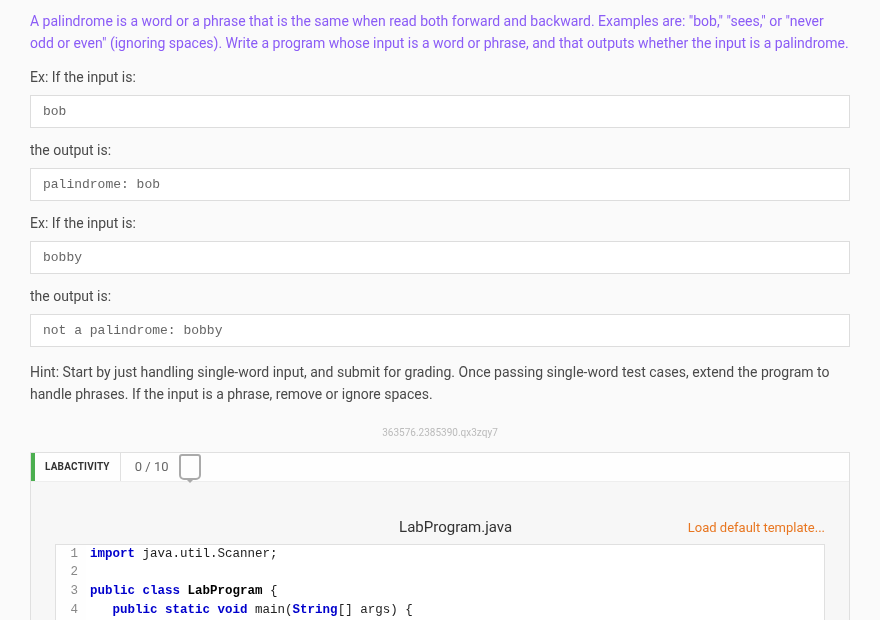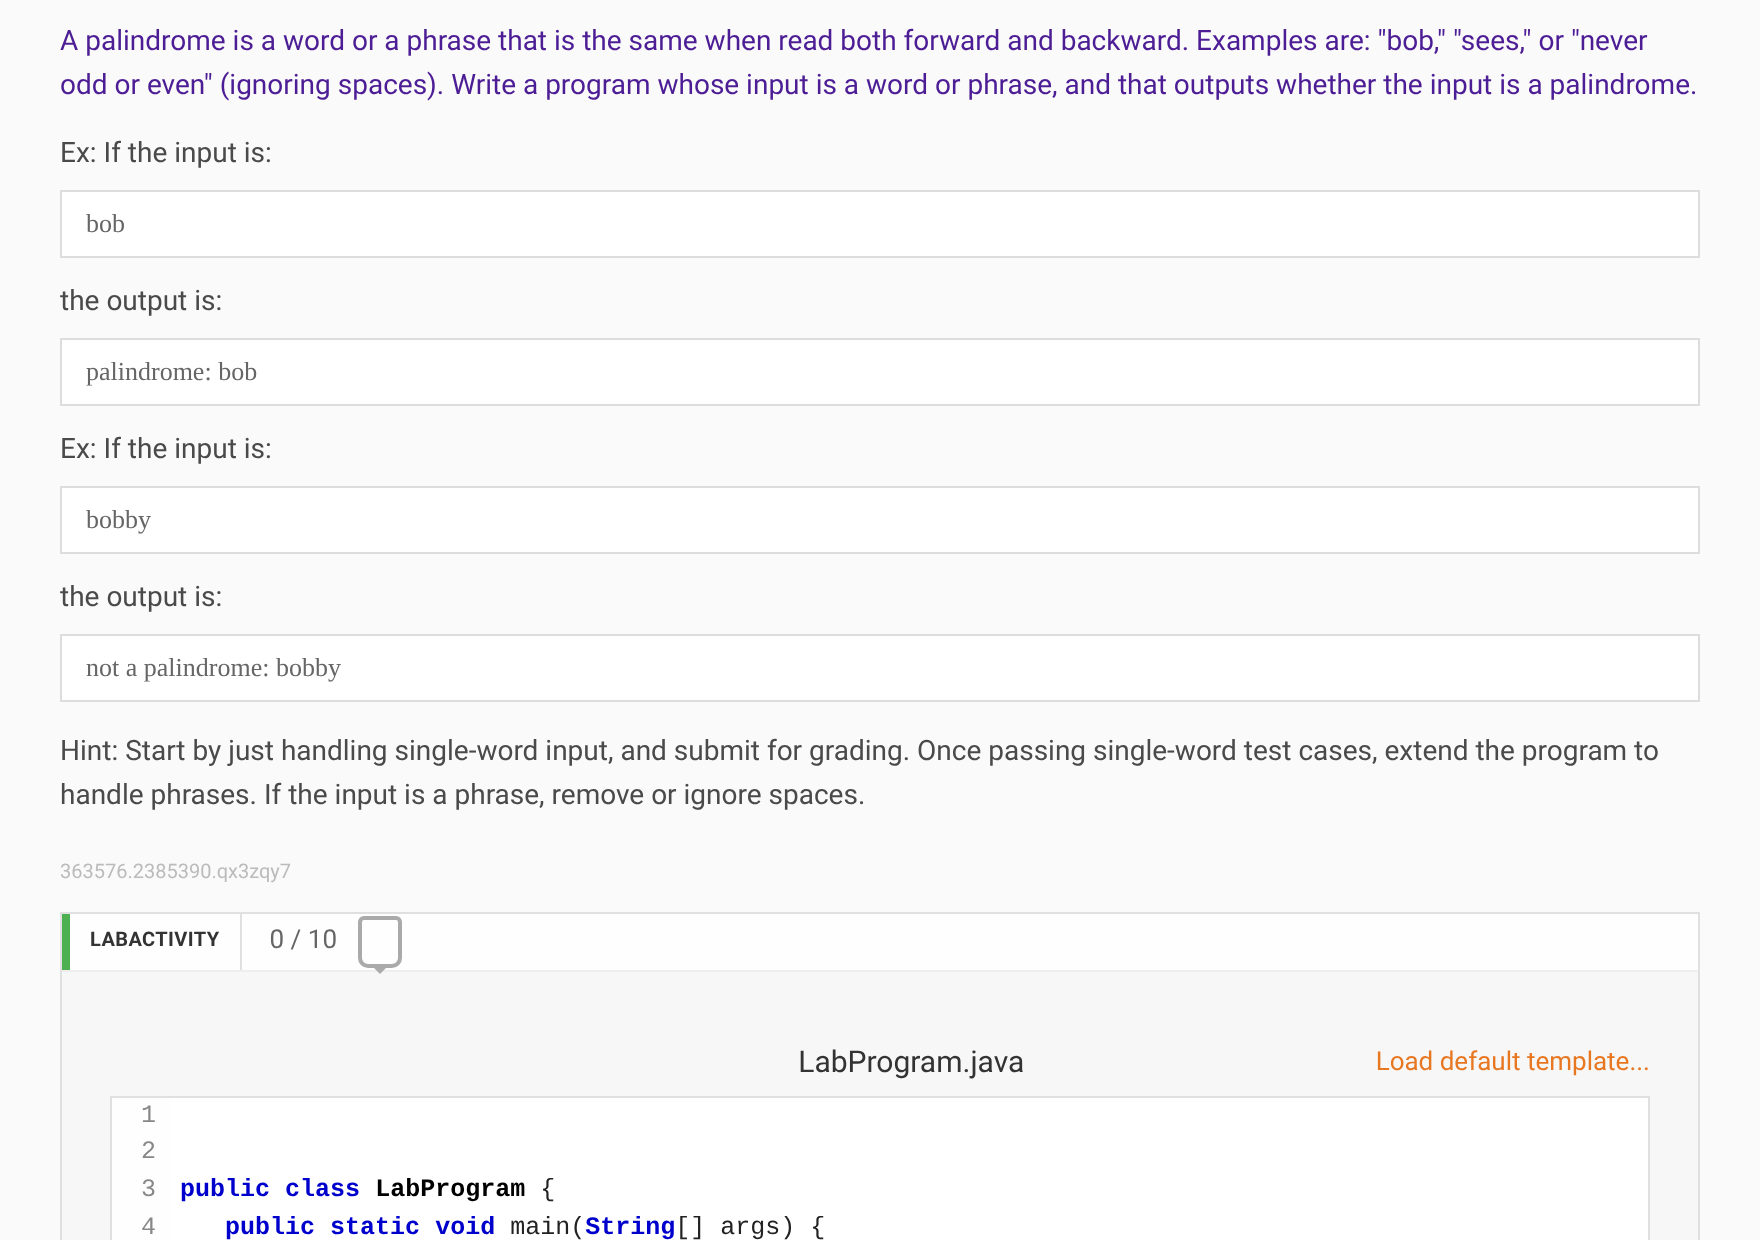--- a/index.html
+++ b/index.html
@@ -7,44 +7,45 @@
       font-family: -apple-system, BlinkMacSystemFont, "Segoe UI", Roboto, Helvetica, Arial, sans-serif;
       font-size: 14px;
       color: #555;
       background: #fafafa;
       width: 880px;
       padding: 10px 30px 0 30px;
     }
     .problem-text {
       line-height: 1.6;
       margin-bottom: 14px;
-      color: #4c1d95;
+      color: #8b5cf6;
     }
     .code-box {
       border: 1px solid #ddd;
       background: #fff;
       padding: 8px 12px;
-      font-family: Liberation Serif, serif;
+      font-family: Liberation Mono, monospace;
       font-size: 13px;
       color: #666;
       margin-bottom: 14px;
     }
     .section-label {
       color: #4a4a4a;
       margin-bottom: 10px;
     }
     .hint-text {
       color: #4a4a4a;
       line-height: 1.6;
       margin-bottom: 21px;
     }
     .small-id {
       font-size: 10px;
       color: #bbb;
       margin-bottom: 14px;
+      text-align: center;
     }
     .lab-card {
       border: 1px solid #e0e0e0;
       background: #fff;
       margin-top: 6px;
     }
     .lab-header {
       display: flex;
       align-items: stretch;
       border-bottom: 1px solid #eee;
@@ -182,20 +183,21 @@
       <div class="file-spacer-left"></div>
       <div class="filename">LabProgram.java</div>
       <div class="file-spacer-right">
         <span class="load-template">Load default template...</span>
       </div>
     </div>
 
     <div class="editor" id="editor">
         <div class="editor-line">
           <div class="gutter">1</div>
+          <div class="code"><span class="kw">import</span> java.util.Scanner;</div>
         </div>
         <div class="editor-line">
           <div class="gutter">2</div>
           <div class="code"></div>
         </div>
         <div class="editor-line">
           <div class="gutter">3</div>
           <div class="code"><span class="kw">public</span> <span class="kw">class</span> <span class="cls">LabProgram</span> {</div>
         </div>
         <div class="editor-line">

